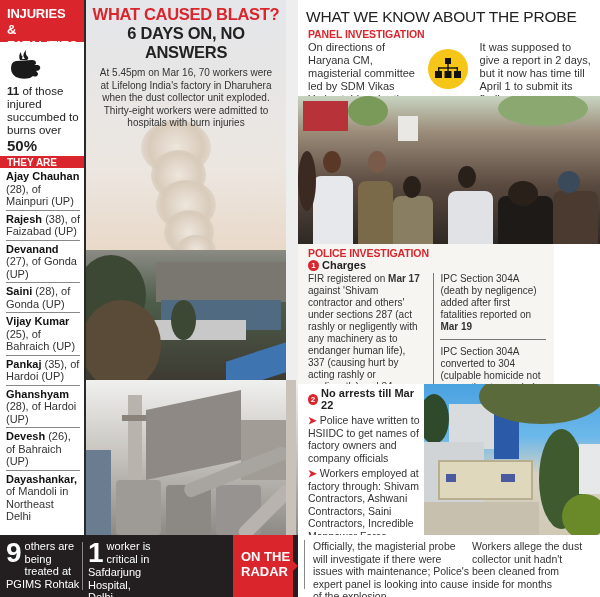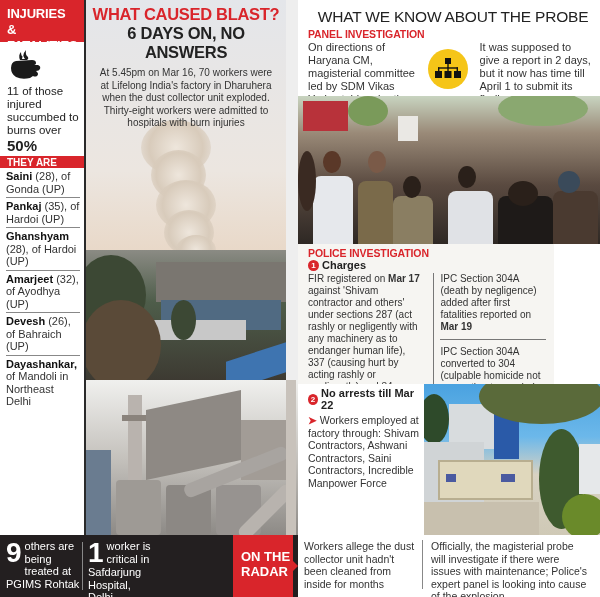--- a/index.html
+++ b/index.html
@@ -4,21 +4,21 @@
 <style>
   * { box-sizing: border-box; margin: 0; padding: 0; }
   body { width: 600px; height: 597px; background: #fff; font-family: "Liberation Sans", sans-serif; overflow: hidden; position: relative; color: #222; }
   .page { position: relative; width: 600px; height: 597px; background: #f2f1ee; }
 
   
   .left { position: absolute; left: 0; top: 0; width: 86px; height: 535px; background: #fff; border-right: 2px solid #2a2a2a; }
   .left-header { background: #d9252b; color: #fff; font-weight: bold; font-size: 13px; line-height: 16px; padding: 6px 8px 5px 7px; height: 42px; letter-spacing: -0.2px; }
   .hand-icon { margin: 6px 0 0 8px; width: 34px; height: 34px; }
   .stat { padding: 3px 5px 0 7px; font-size: 11.5px; line-height: 13px; color: #222; }
-  .stat b { font-weight: normal; }
+  .stat b { font-weight: bold; }
   .stat .big { font-size: 15px; font-weight: bold; display: block; line-height: 17px; }
   .they-are { background: #d9252b; color: #fff; font-weight: bold; font-size: 10px; padding: 1px 7px; margin-top: 2px; height: 12px; line-height: 11px; }
   .victims { padding: 0 4px 0 6px; }
   .victim { font-size: 11px; line-height: 12.5px; padding: 2px 0 2px 0; border-bottom: 1px solid #888; color: #333; }
   .victim:last-child { border-bottom: none; }
   .victim .name { font-weight: bold; color: #111; }
 
   
   .mid { position: absolute; left: 86px; top: 0; width: 212px; height: 535px; background: #eee; }
   .mid-top { position: absolute; left: 0; top: 0; width: 200px; height: 380px; background: linear-gradient(180deg, #e4e6ea 0%, #ece6e0 45%, #e8d6c4 70%, #6b6a5e 100%); overflow: hidden; }
@@ -29,21 +29,21 @@
   .factory-base { position: absolute; left: 0; top: 250px; width: 212px; height: 130px; background: linear-gradient(180deg, #8b8b84 0%, #4e5d4a 40%, #3d3a32 100%); }
   .building { position: absolute; background: #8a8c90; }
   .tree { position: absolute; border-radius: 50%; background: #3c4834; }
   .mid-bottom { position: absolute; left: 0; top: 380px; width: 212px; height: 155px; background: linear-gradient(180deg, #f0f0ee 0%, #c5c2bd 50%, #8d8a86 100%); overflow: hidden; }
   .chimney { position: absolute; background: #b9b3ae; }
   .pipe { position: absolute; background: #a8a4a0; border-radius: 6px; }
   .silo { position: absolute; background: #9e9a95; border-radius: 4px; }
 
   
   .right { position: absolute; left: 298px; top: 0; width: 302px; height: 535px; background: #fff; }
-  .right-title { font-size: 15.5px; color: #222; padding: 8px 0 0 8px; letter-spacing: -0.2px; height: 28px; text-align: center; }
+  .right-title { font-size: 15.5px; color: #222; padding: 8px 0 0 8px; letter-spacing: -0.2px; height: 28px; }
   .section-red { color: #d9252b; font-weight: bold; font-size: 10.5px; padding-left: 10px; letter-spacing: -0.1px; }
   .panel-row { display: flex; padding: 1px 6px 0 10px; }
   .panel-left, .panel-right { font-size: 11px; line-height: 13px; color: #333; width: 118px; }
   .panel-right { width: 125px; padding-left: 6px; }
   .org-icon { width: 40px; height: 40px; border-radius: 50%; background: #f5c518; margin: 8px 6px 0 6px; display: flex; align-items: center; justify-content: center; flex-shrink: 0; }
   .crowd { position: absolute; left: 0; top: 96px; width: 302px; height: 148px; background: linear-gradient(180deg, #c8d4c0 0%, #9a8a78 25%, #5a4a40 60%, #2e2824 100%); overflow: hidden; }
   .head { position: absolute; border-radius: 50%; background: #2a201a; }
   .body-shape { position: absolute; border-radius: 8px 8px 0 0; }
   .police { position: absolute; left: 0; top: 244px; width: 256px; height: 140px; background: #f6f5f2; }
   .police-inner { padding: 3px 8px 0 10px; }
@@ -86,24 +86,27 @@
         <path d="M14 11 Q14 9 15.5 8 Q16 10 17 11 Z" fill="#fff"></path>
       </svg>
     </div>
     <div class="stat">
       <b>11</b>
       <span>of those injured succumbed to burns over</span>
       <span class="big">50%</span>
     </div>
     <div class="they-are">THEY ARE</div>
     <div class="victims">
+      <div class="victim"><span class="name">Ajay Chauhan</span> <span>(28), of Mainpuri (UP)</span></div>
+      <div class="victim"><span class="name">Rajesh</span> <span>(38), of Faizabad (UP)</span></div>
+      <div class="victim"><span class="name">Devanand</span> <span>(27), of Gonda (UP)</span></div>
       <div class="victim"><span class="name">Saini</span> <span>(28), of Gonda (UP)</span></div>
+      <div class="victim"><span class="name">Vijay Kumar</span> <span>(25), of Bahraich (UP)</span></div>
       <div class="victim"><span class="name">Pankaj</span> <span>(35), of Hardoi (UP)</span></div>
       <div class="victim"><span class="name">Ghanshyam</span> <span>(28), of Hardoi (UP)</span></div>
-      <div class="victim"><span class="name">Amarjeet</span> <span>(32), of Ayodhya (UP)</span></div>
       <div class="victim"><span class="name">Devesh</span> <span>(26), of Bahraich (UP)</span></div>
       <div class="victim"><span class="name">Dayashankar,</span> <span>of Mandoli in Northeast Delhi</span></div>
     </div>
   </div>
 
   <div class="mid">
     <div class="mid-top">
       <div class="cloud" style="left:55px;top:120px;width:70px;height:55px;"></div>
       <div class="cloud" style="left:65px;top:150px;width:55px;height:50px;"></div>
       <div class="cloud" style="left:70px;top:180px;width:60px;height:50px;"></div>
@@ -196,20 +199,21 @@
           </div>
         </div>
       </div>
     </div>
 
     <div class="arrests">
       <div class="arrests-head">
         <span class="num-badge">2</span>
         <span>No arrests till Mar 22</span>
       </div>
+      <div class="arrest-item"><span class="arrow">➤</span> <span>Police have written to HSIIDC to get names of factory owners and company officials</span></div>
       <div class="arrest-item"><span class="arrow">➤</span> <span>Workers employed at factory through: Shivam Contractors, Ashwani Contractors, Saini Contractors, Incredible Manpower Force</span></div>
     </div>
 
     <div class="gate-photo">
       <div class="tree" style="left:-5px;top:10px;width:30px;height:50px;background:#2e4a2a;"></div>
       <div class="building" style="left:25px;top:20px;width:45px;height:45px;background:#d8dcde;"></div>
       <div class="building" style="left:70px;top:30px;width:25px;height:45px;background:#2a5aa8;"></div>
       <div class="tree" style="left:55px;top:-15px;width:125px;height:55px;background:#5a6a3a;"></div>
       <div class="building" style="left:0;top:58px;width:60px;height:60px;background:#d0d4d6;"></div>
       <div class="building" style="left:14px;top:76px;width:95px;height:40px;background:#e0d8bc;border:2px solid #b8ae90;"></div>
@@ -228,16 +232,16 @@
     <span>others are being treated at PGIMS Rohtak</span>
   </div>
   <div class="divider-v" style="left:82px;top:542px;height:48px;"></div>
   <div class="bstat" style="left:88px;top:540px;width:70px;">
     <span class="bignum">1</span>
     <span>worker is critical in Safdarjung Hospital, Delhi</span>
   </div>
   <div class="radar">ON THE RADAR</div>
   <div class="radar-arrow"></div>
   <div class="radar-box">
+    <div class="radar-col b">Officially, the magisterial probe will investigate if there were issues with maintenance; Police's expert panel is looking into cause of the explosion</div>
     <div class="radar-col a">Workers allege the dust collector unit hadn't been cleaned from inside for months</div>
-    <div class="radar-col b">Officially, the magisterial probe will investigate if there were issues with maintenance; Police's expert panel is looking into cause of the explosion</div>
   </div>
 </div>
 
 </body></html>

